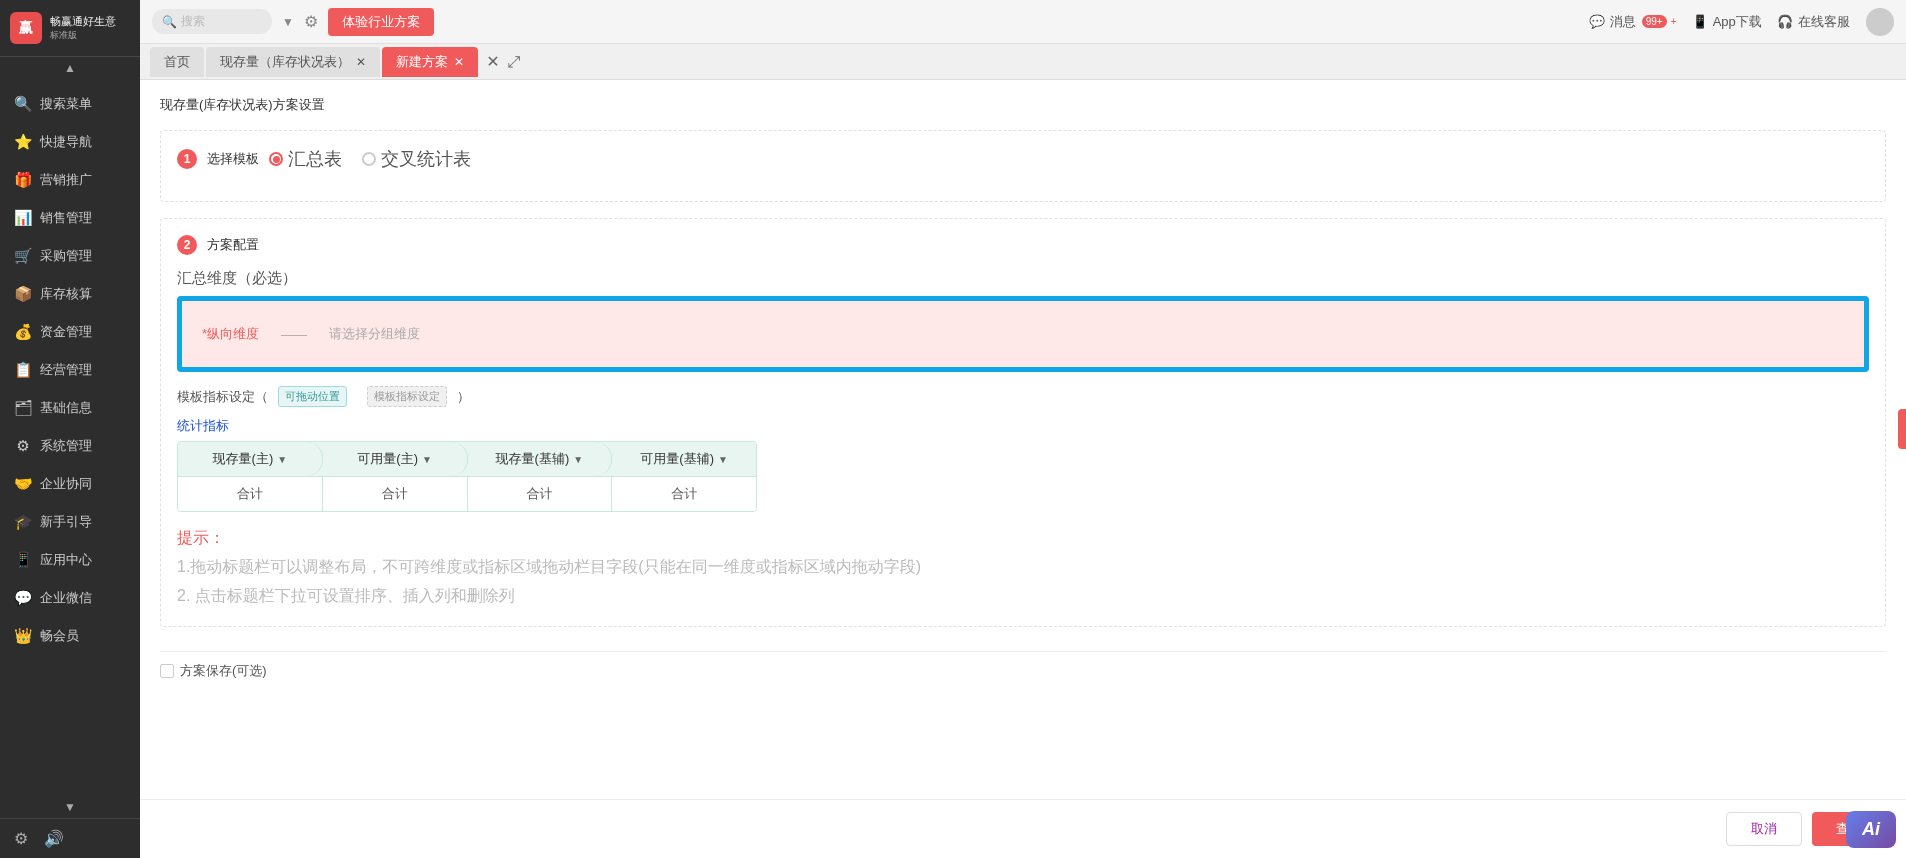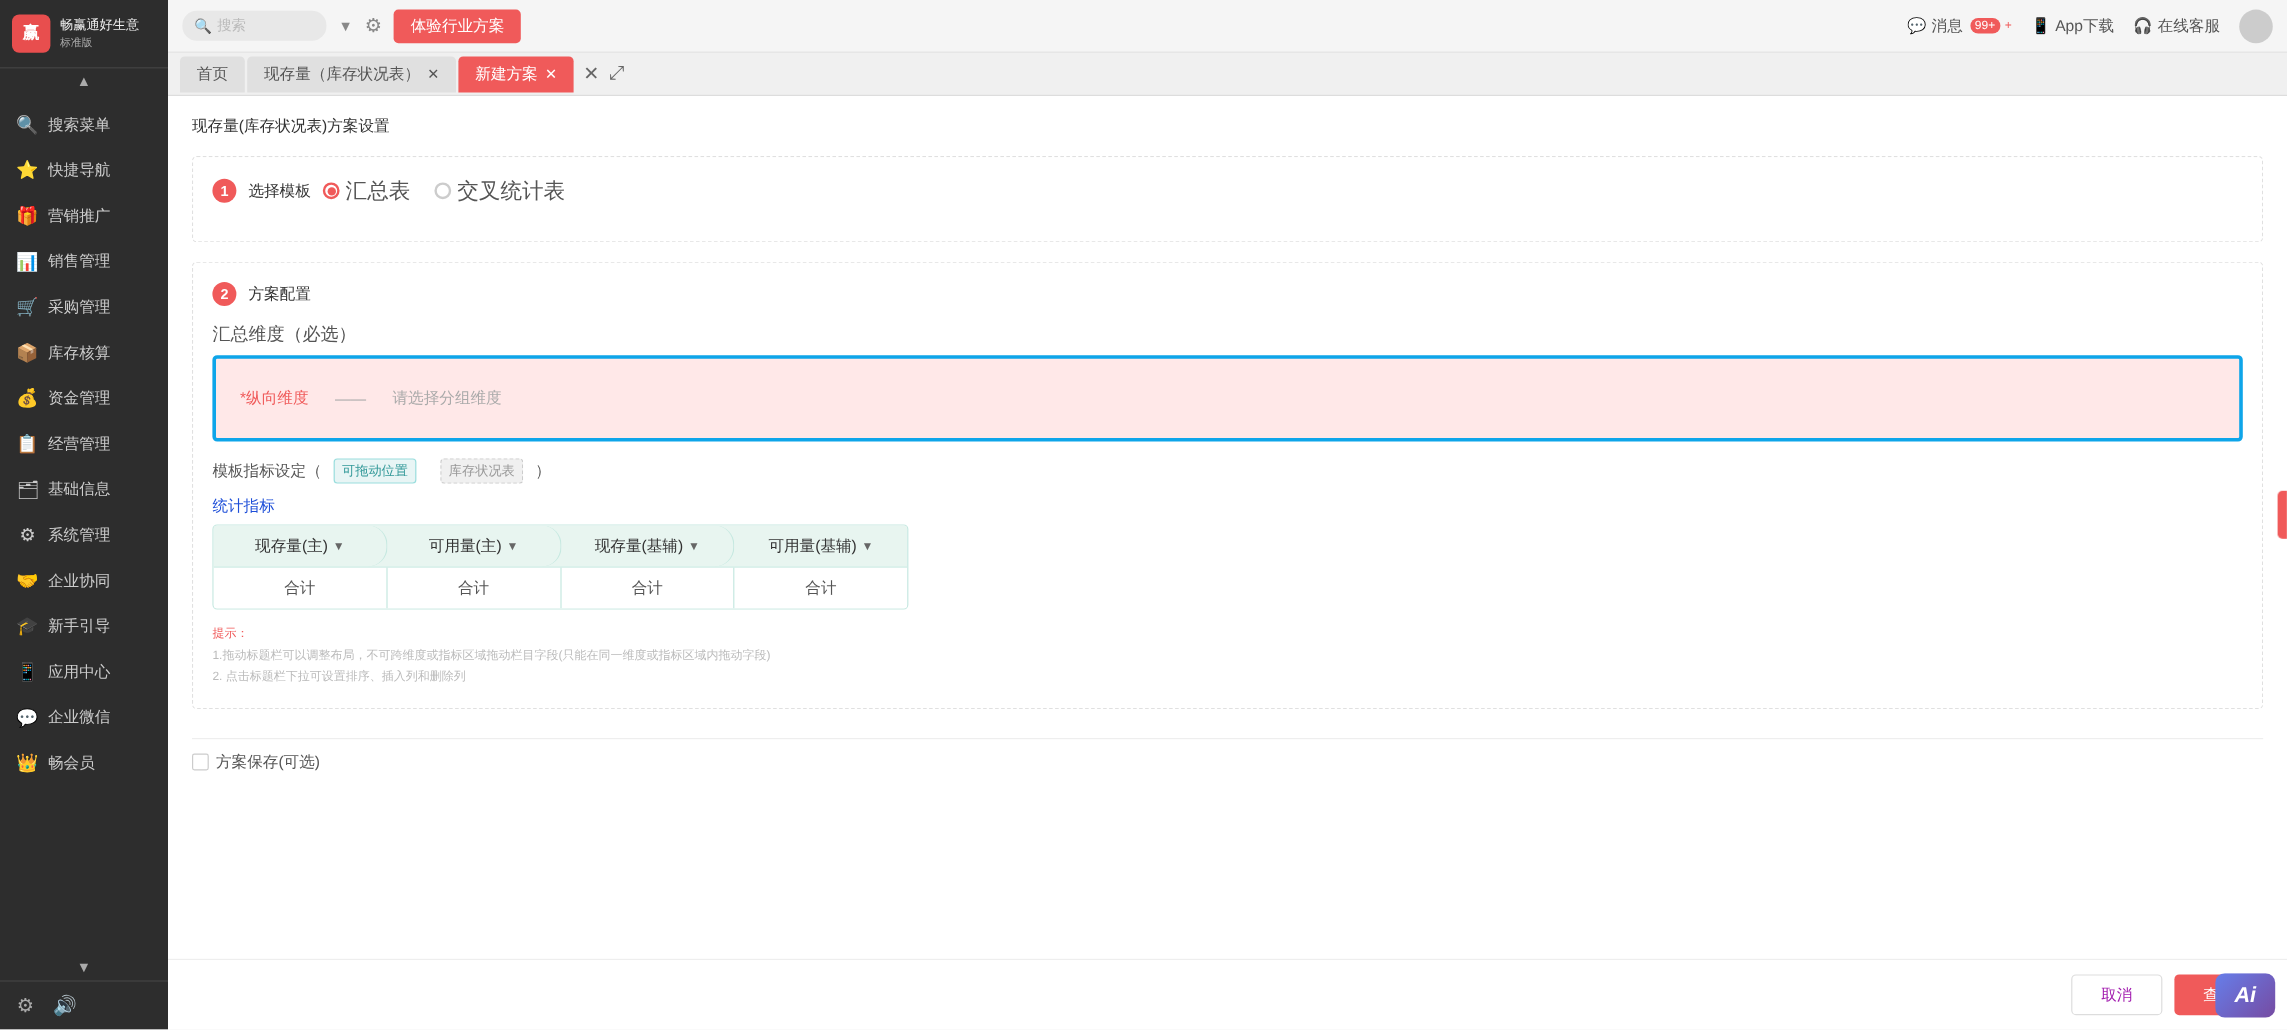--- a/index.html
+++ b/index.html
@@ -214,21 +214,21 @@
       height: 7px;
       background: #f05a5a;
       border-radius: 50%;
     }
 
     
     .dim-label { font-size: 15px; color: #555; margin-bottom: 8px; }
 
     .dim-area {
       background: #ffe8e8;
-      border: 3px solid #0ea5e9;
+      border: 5px solid #0ea5e9;
       border-radius: 4px;
       padding: 24px 20px;
       display: flex;
       align-items: center;
       gap: 16px;
       min-height: 70px;
     }
     .dim-field-label { color: #f05a5a; font-size: 13px; }
     .dim-separator { color: #aaa; font-size: 13px; margin: 0 6px; }
     .dim-placeholder { color: #aaa; font-size: 13px; }
@@ -303,21 +303,21 @@
       border-right: 1px solid #c5e8e0;
       text-align: center;
     }
     .stats-table-cell:last-child { border-right: none; }
     .chevron-icon { font-size: 10px; color: #666; }
 
     
     .tips-area {
       margin-top: 12px;
       color: #bbb;
-      font-size: 10px;
+      font-size: 16px;
       line-height: 1.8;
     }
     .tips-area span { color: #f05a5a; }
 
     
     .save-option {
       display: flex;
       align-items: center;
       gap: 6px;
       margin-top: 24px;
@@ -580,21 +580,21 @@
           <span style="color:#f05a5a;">*</span><span>纵向维度</span>
         </span>
         <span class="dim-separator">——</span>
         <span class="dim-placeholder">请选择分组维度</span>
       </div>
 
       <div class="indicator-settings">
         <span>模板指标设定（</span>
         <span class="indicator-badge">可拖动位置</span>
         <span> </span>
-        <span class="indicator-badge2">库存状况表</span>
+        <span class="indicator-badge2">模板指标设定</span>
         <span>）</span>
       </div>
 
       <div class="stats-section-label">统计指标</div>
       <div class="stats-table">
         <div class="stats-table-header">
           <div class="stats-table-header-cell">
             <span>现存量(主)</span>
             <span class="chevron-icon">▼</span>
           </div>

